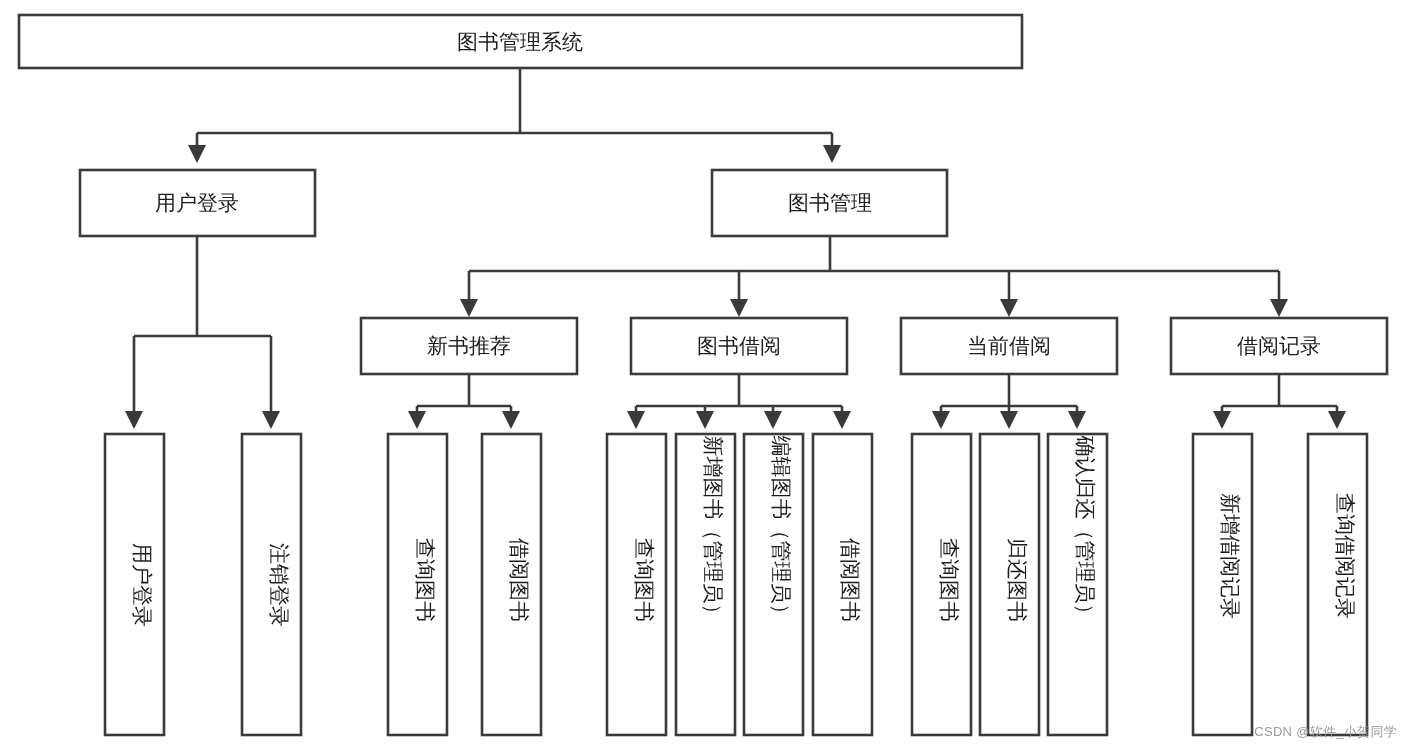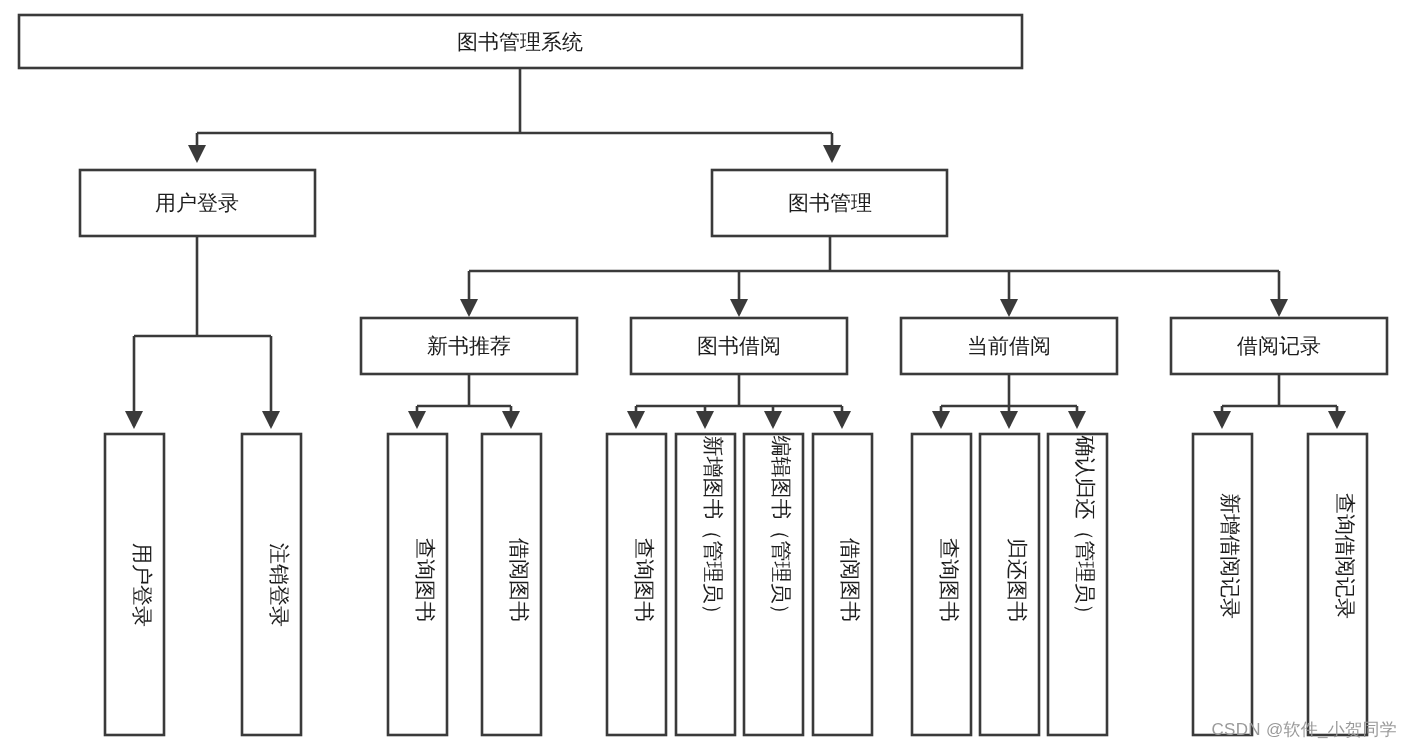--- a/index.html
+++ b/index.html
@@ -47,21 +47,21 @@
   }
   .arrow-head {
     fill: #3a3a3a;
     stroke: none;
   }
   .watermark {
     position: absolute;
     right: 8px;
     bottom: 6px;
     font-family: "Liberation Sans", sans-serif;
-    font-size: 17px;
+    font-size: 13px;
     color: #9a9a9a;
     white-space: nowrap;
     letter-spacing: 0.3px;
   }
 </style>
 </head>
 <body>
 
 <div id="diagram-root">
   <svg width="1405" height="747" viewBox="0 0 1405 747" xmlns="http://www.w3.org/2000/svg">

